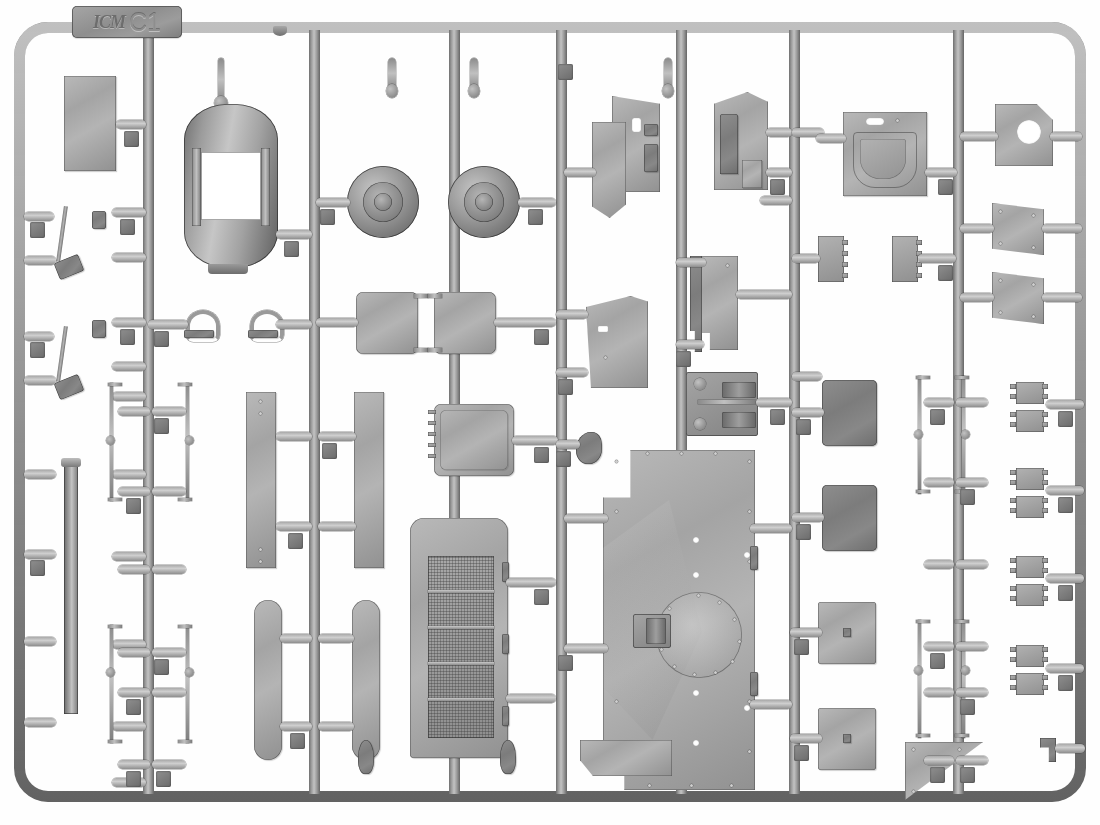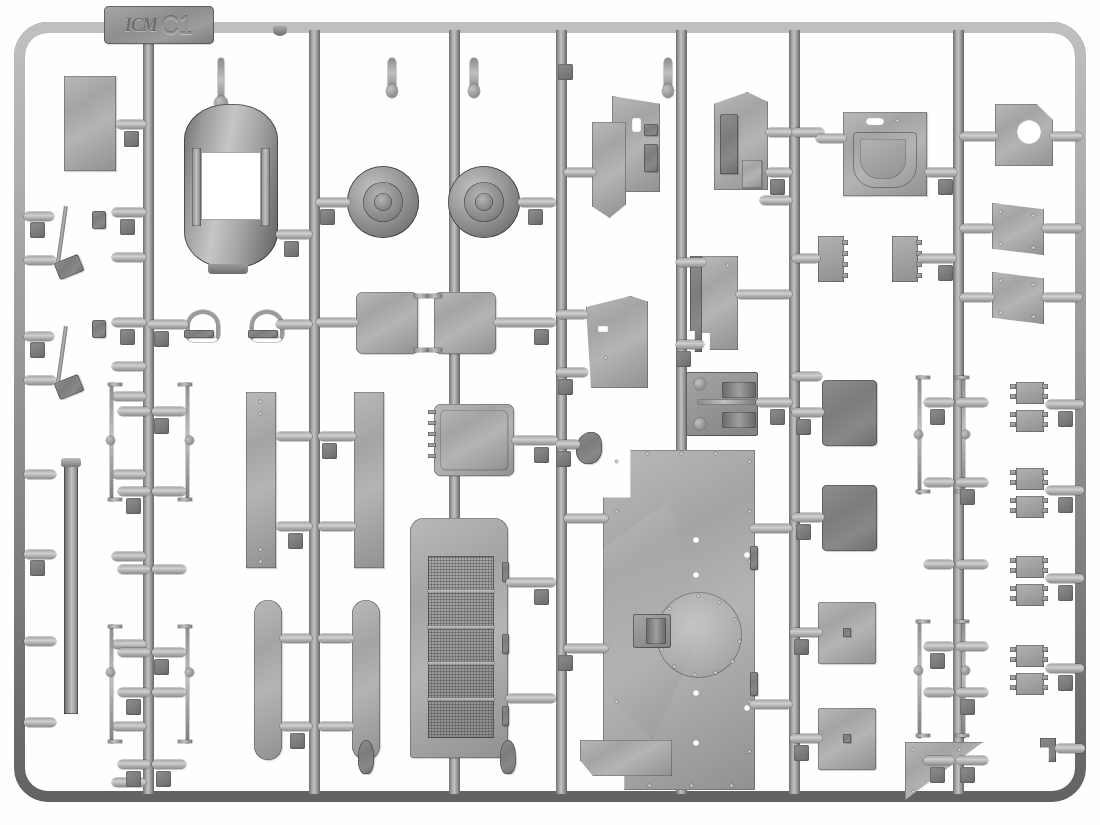--- a/index.html
+++ b/index.html
@@ -142,21 +142,21 @@
   <div class="frame" style="left:14px;top:22px;width:1072px;height:780px;"></div>
 
   <div class="vrail" style="left:143px;top:30px;height:764px;"></div>
   <div class="vrail" style="left:309px;top:30px;height:764px;"></div>
   <div class="vrail" style="left:449px;top:30px;height:764px;"></div>
   <div class="vrail" style="left:556px;top:30px;height:764px;"></div>
   <div class="vrail" style="left:676px;top:30px;height:764px;"></div>
   <div class="vrail" style="left:789px;top:30px;height:764px;"></div>
   <div class="vrail" style="left:953px;top:30px;height:764px;"></div>
 
-  <div class="tab" style="left:72px;top:6px;width:110px;height:38px;margin-left:32px;">
+  <div class="tab" style="left:72px;top:6px;width:110px;height:32px;">
     <span class="logo">ICM</span>
     <span class="code">C1</span>
   </div>
 
   <div style="position:absolute;left:273px;top:26px;width:14px;height:10px;
               background:linear-gradient(180deg,#a8a8a8,#6f6f6f);border-radius:2px 2px 50% 50%;"></div>
 
   <div class="part plate" style="left:64px;top:76px;width:52px;height:95px;"></div>
   <div class="gate" style="left:116px;top:120px;width:30px;"></div>
   <div class="tag" style="left:124px;top:131px;"></div>

